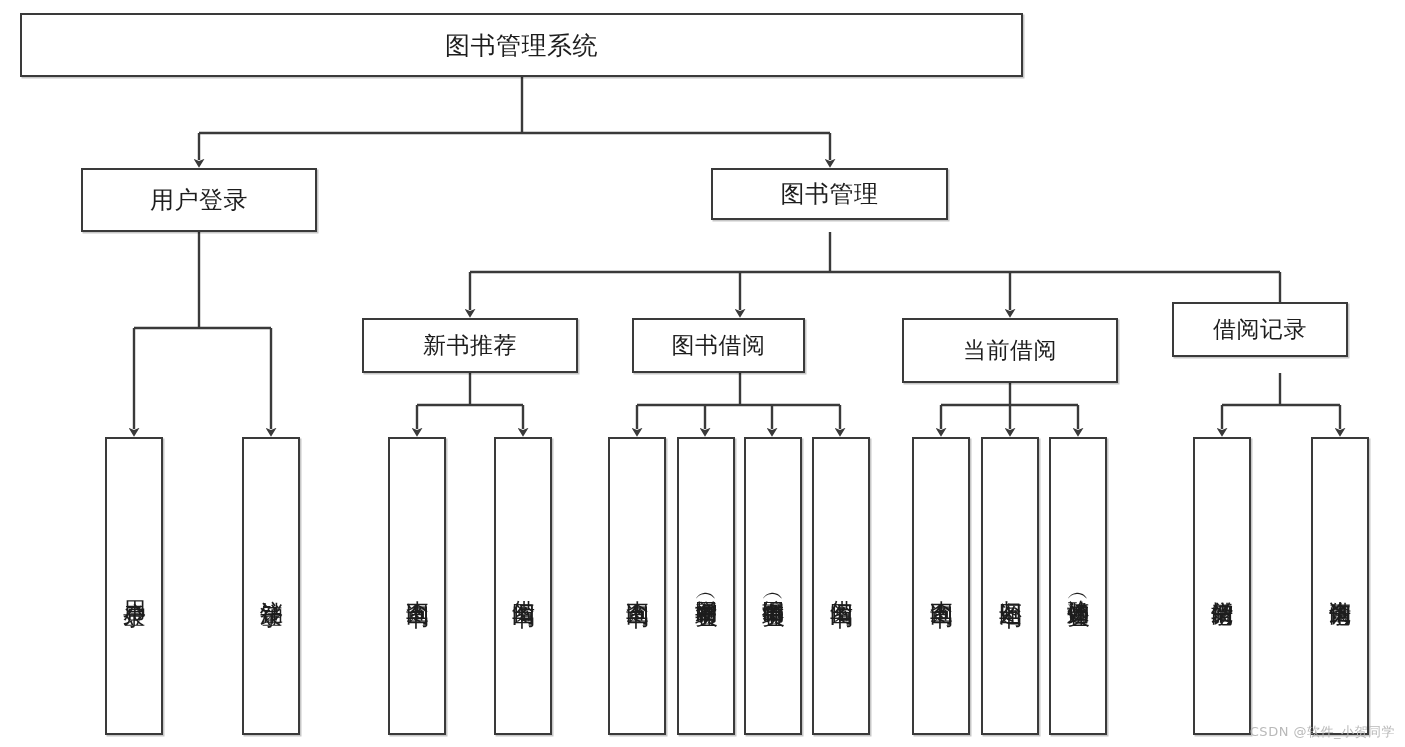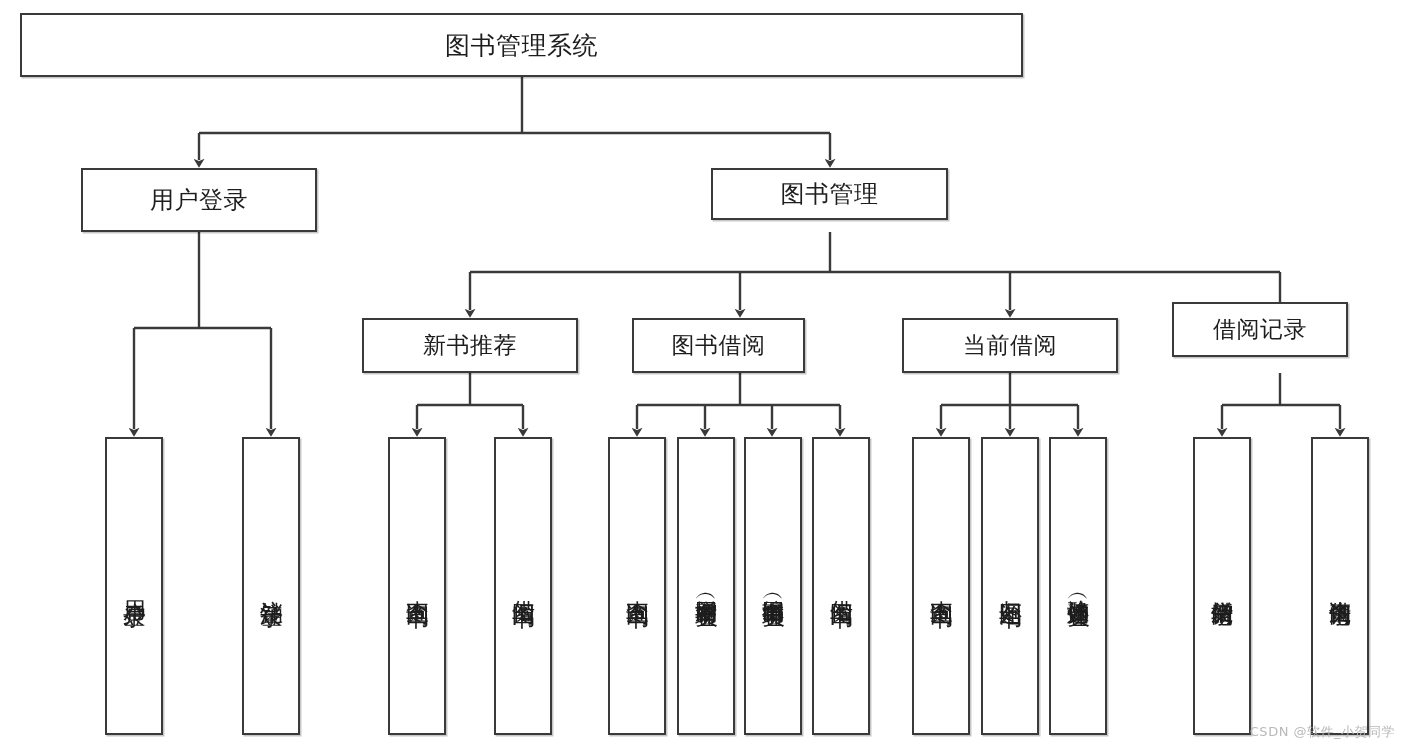--- a/index.html
+++ b/index.html
@@ -144,21 +144,21 @@
   </div>
 
   <div class="node level-2" style="left:362px; top:318px; width:216px; height:55px;">
     <span class="node-label">新书推荐</span>
   </div>
 
   <div class="node level-2" style="left:632px; top:318px; width:173px; height:55px;">
     <span class="node-label">图书借阅</span>
   </div>
 
-  <div class="node level-2" style="left:902px; top:318px; width:216px; height:55px;">
+  <div class="node level-2" style="left:902px; top:318px; width:216px; height:65px;">
     <span class="node-label">当前借阅</span>
   </div>
 
   <div class="node level-2" style="left:1172px; top:302px; width:176px; height:55px;">
     <span class="node-label">借阅记录</span>
   </div>
 
   <div class="node leaf" style="left:105px; top:437px; width:58px; height:298px;">
     <span class="node-label">用户登录</span>
   </div>

